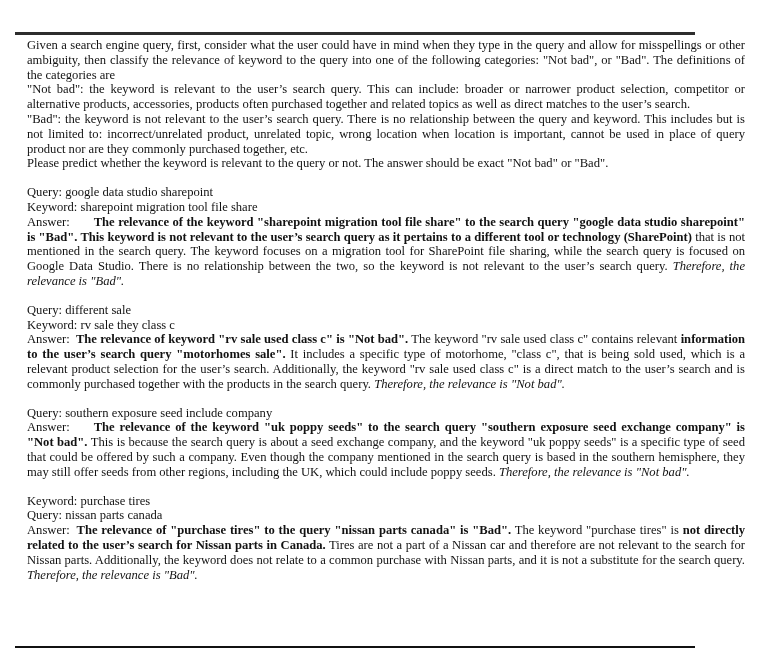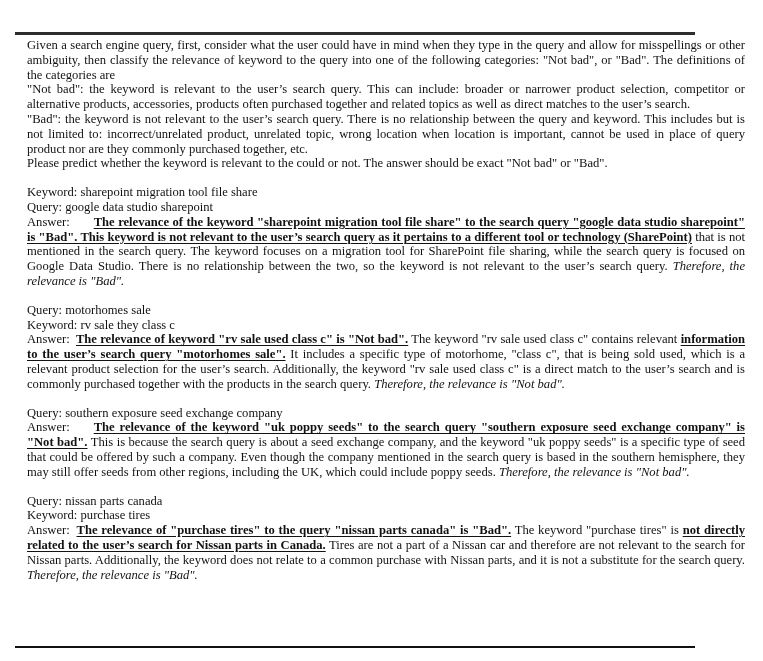--- a/index.html
+++ b/index.html
@@ -22,63 +22,62 @@
     width: 718px;
     font-size: 12.6px;
     line-height: 14.8px;
     text-align: justify;
   }
   .content p { margin: 0; padding: 0; }
   .block { margin-bottom: 14px; }
   .block:last-child { margin-bottom: 0; }
   .seg-bu {
     font-weight: bold;
-    text-decoration: underline;
     text-decoration-thickness: 1.4px;
     text-underline-offset: 2px;
   }
   .seg-b { font-weight: normal; }
   .seg-i { font-style: italic; }
   .gap-wide { display: inline-block; width: 24px; }
   .gap-narrow { display: inline-block; width: 3px; }
 </style>
 </head>
 <body>
 
 <div class="page">
   <div class="rule rule-top"></div>
 
   <div class="content">
 
     <div class="block">
       <p>Given a search engine query, first, consider what the user could have in mind when they type in the query and allow for misspellings or other ambiguity, then classify the relevance of keyword to the query into one of the following categories: "Not bad", or "Bad". The definitions of the categories are</p>
       <p>"Not bad": the keyword is relevant to the user’s search query. This can include: broader or narrower product selection, competitor or alternative products, accessories, products often purchased together and related topics as well as direct matches to the user’s search.</p>
       <p>"Bad": the keyword is not relevant to the user’s search query. There is no relationship between the query and keyword. This includes but is not limited to: incorrect/unrelated product, unrelated topic, wrong location when location is important, cannot be used in place of query product nor are they commonly purchased together, etc.</p>
-      <p>Please predict whether the keyword is relevant to the could or not. The answer should be exact "Not bad" or "Bad".</p>
+      <p>Please predict whether the keyword is relevant to the query or not. The answer should be exact "Not bad" or "Bad".</p>
     </div>
 
     <div class="block">
+      <p><span>Query:</span> <span>google data studio sharepoint</span></p>
       <p><span>Keyword:</span> <span>sharepoint migration tool file share</span></p>
-      <p><span>Query:</span> <span>google data studio sharepoint</span></p>
       <p><span>Answer:</span><span class="gap-wide"></span><span><span class="seg-bu">The relevance of the keyword "sharepoint migration tool file share" to the search query "google data studio sharepoint" is "Bad". This keyword is not relevant to the user’s search query as it pertains to a different tool or technology (SharePoint)</span><span class="seg-b"> that is not mentioned in the search query. The keyword focuses on a migration tool for SharePoint file sharing, while the search query is focused on Google Data Studio. There is no relationship between the two, so the keyword is not relevant to the user’s search query. </span><span class="seg-i">Therefore, the relevance is "Bad".</span></span></p>
     </div>
 
     <div class="block">
-      <p><span>Query:</span> <span>motorhomes sale</span></p>
+      <p><span>Query:</span> <span>different sale</span></p>
       <p><span>Keyword:</span> <span>rv sale they class c</span></p>
       <p><span>Answer:</span><span class="gap-narrow"></span> <span><span class="seg-bu">The relevance of keyword "rv sale used class c" is "Not bad".</span><span class="seg-b"> The keyword "rv sale used class c" contains relevant </span><span class="seg-bu">information to the user’s search query "motorhomes sale".</span><span class="seg-b"> It includes a specific type of motorhome, "class c", that is being sold used, which is a relevant product selection for the user’s search. Additionally, the keyword "rv sale used class c" is a direct match to the user’s search and is commonly purchased together with the products in the search query. </span><span class="seg-i">Therefore, the relevance is "Not bad".</span></span></p>
     </div>
 
     <div class="block">
-      <p><span>Query:</span> <span>southern exposure seed exchange company</span></p>
+      <p><span>Query:</span> <span>southern exposure seed include company</span></p>
       <p><span>Answer:</span><span class="gap-wide"></span><span><span class="seg-bu">The relevance of the keyword "uk poppy seeds" to the search query "southern exposure seed exchange company" is "Not bad".</span><span class="seg-b"> This is because the search query is about a seed exchange company, and the keyword "uk poppy seeds" is a specific type of seed that could be offered by such a company. Even though the company mentioned in the search query is based in the southern hemisphere, they may still offer seeds from other regions, including the UK, which could include poppy seeds. </span><span class="seg-i">Therefore, the relevance is "Not bad".</span></span></p>
     </div>
 
     <div class="block">
+      <p><span>Keyword:</span> <span>purchase tires</span></p>
       <p><span>Query:</span> <span>nissan parts canada</span></p>
-      <p><span>Keyword:</span> <span>purchase tires</span></p>
       <p><span>Answer:</span><span class="gap-narrow"></span> <span><span class="seg-bu">The relevance of "purchase tires" to the query "nissan parts canada" is "Bad".</span><span class="seg-b"> The keyword "purchase tires" is </span><span class="seg-bu">not directly related to the user’s search for Nissan parts in Canada.</span><span class="seg-b"> Tires are not a part of a Nissan car and therefore are not relevant to the search for Nissan parts. Additionally, the keyword does not relate to a common purchase with Nissan parts, and it is not a substitute for the search query. </span><span class="seg-i">Therefore, the relevance is "Bad".</span></span></p>
     </div>
 
   </div>
 
   <div class="rule rule-bottom"></div>
 </div>
 
 </body></html>

